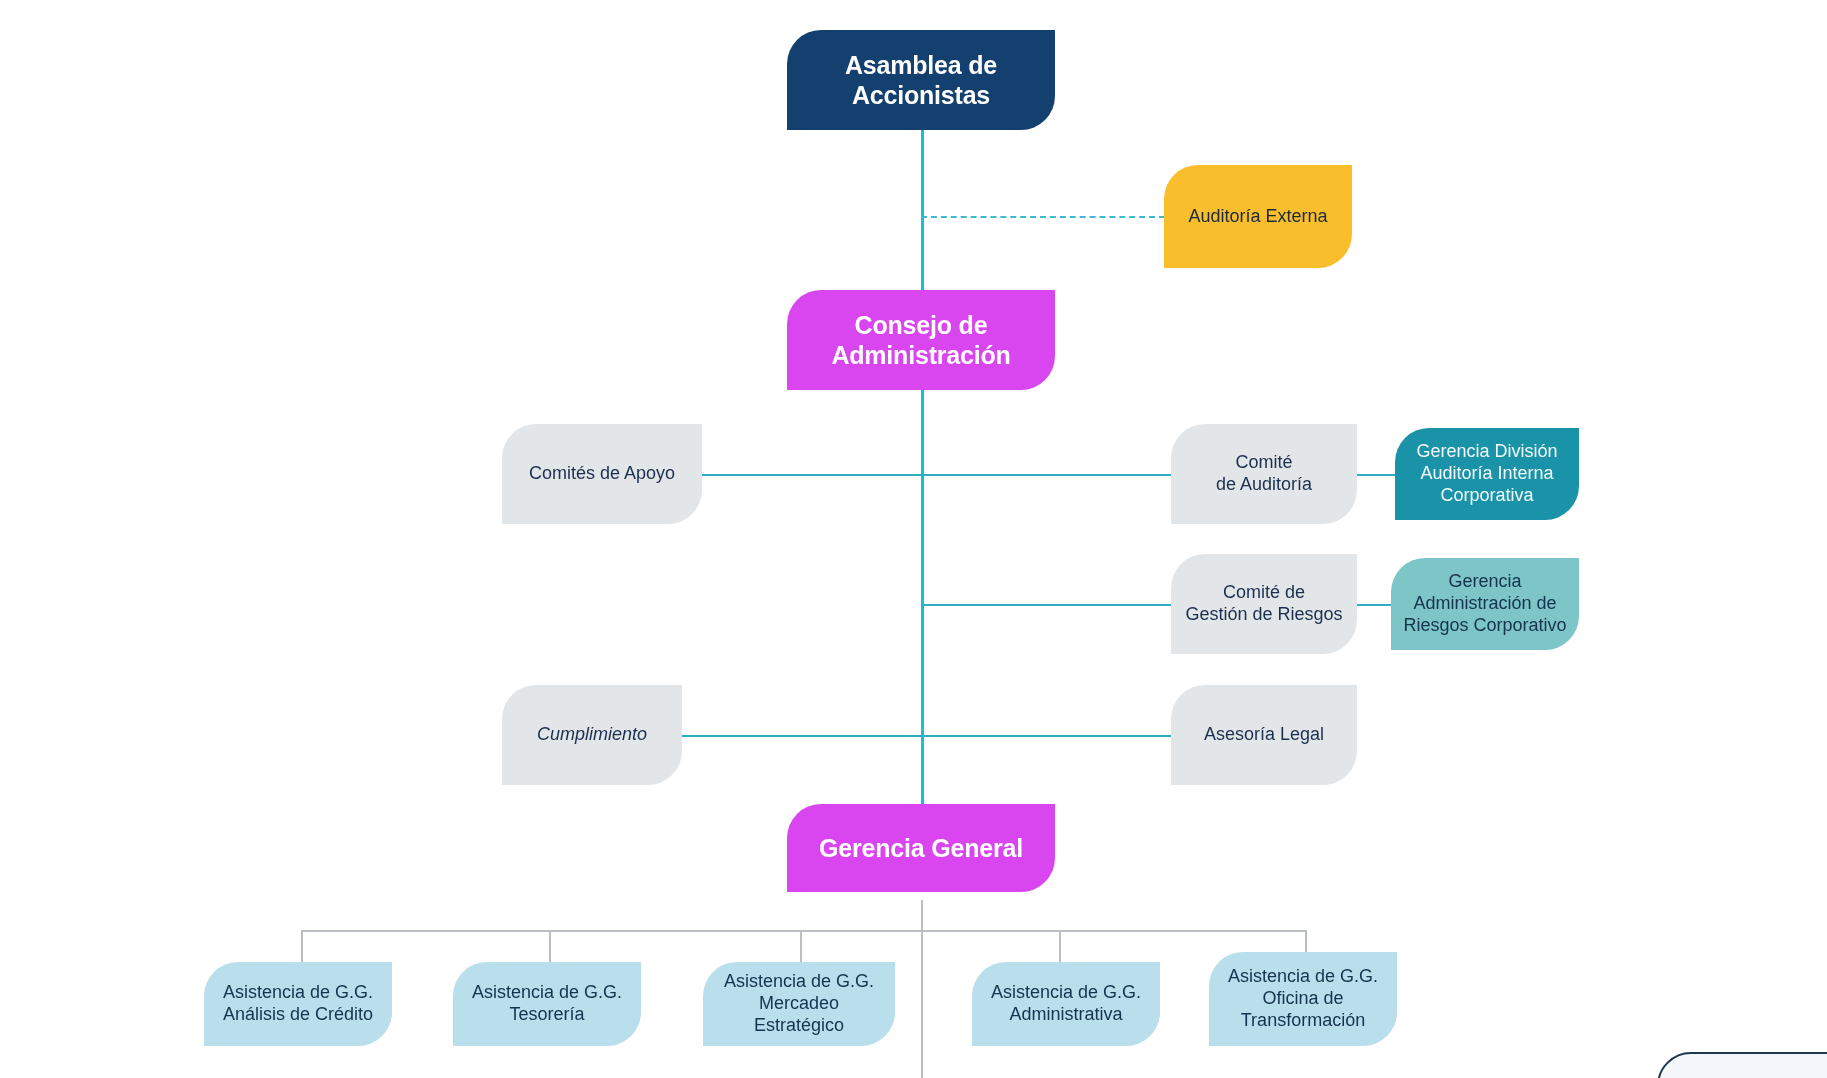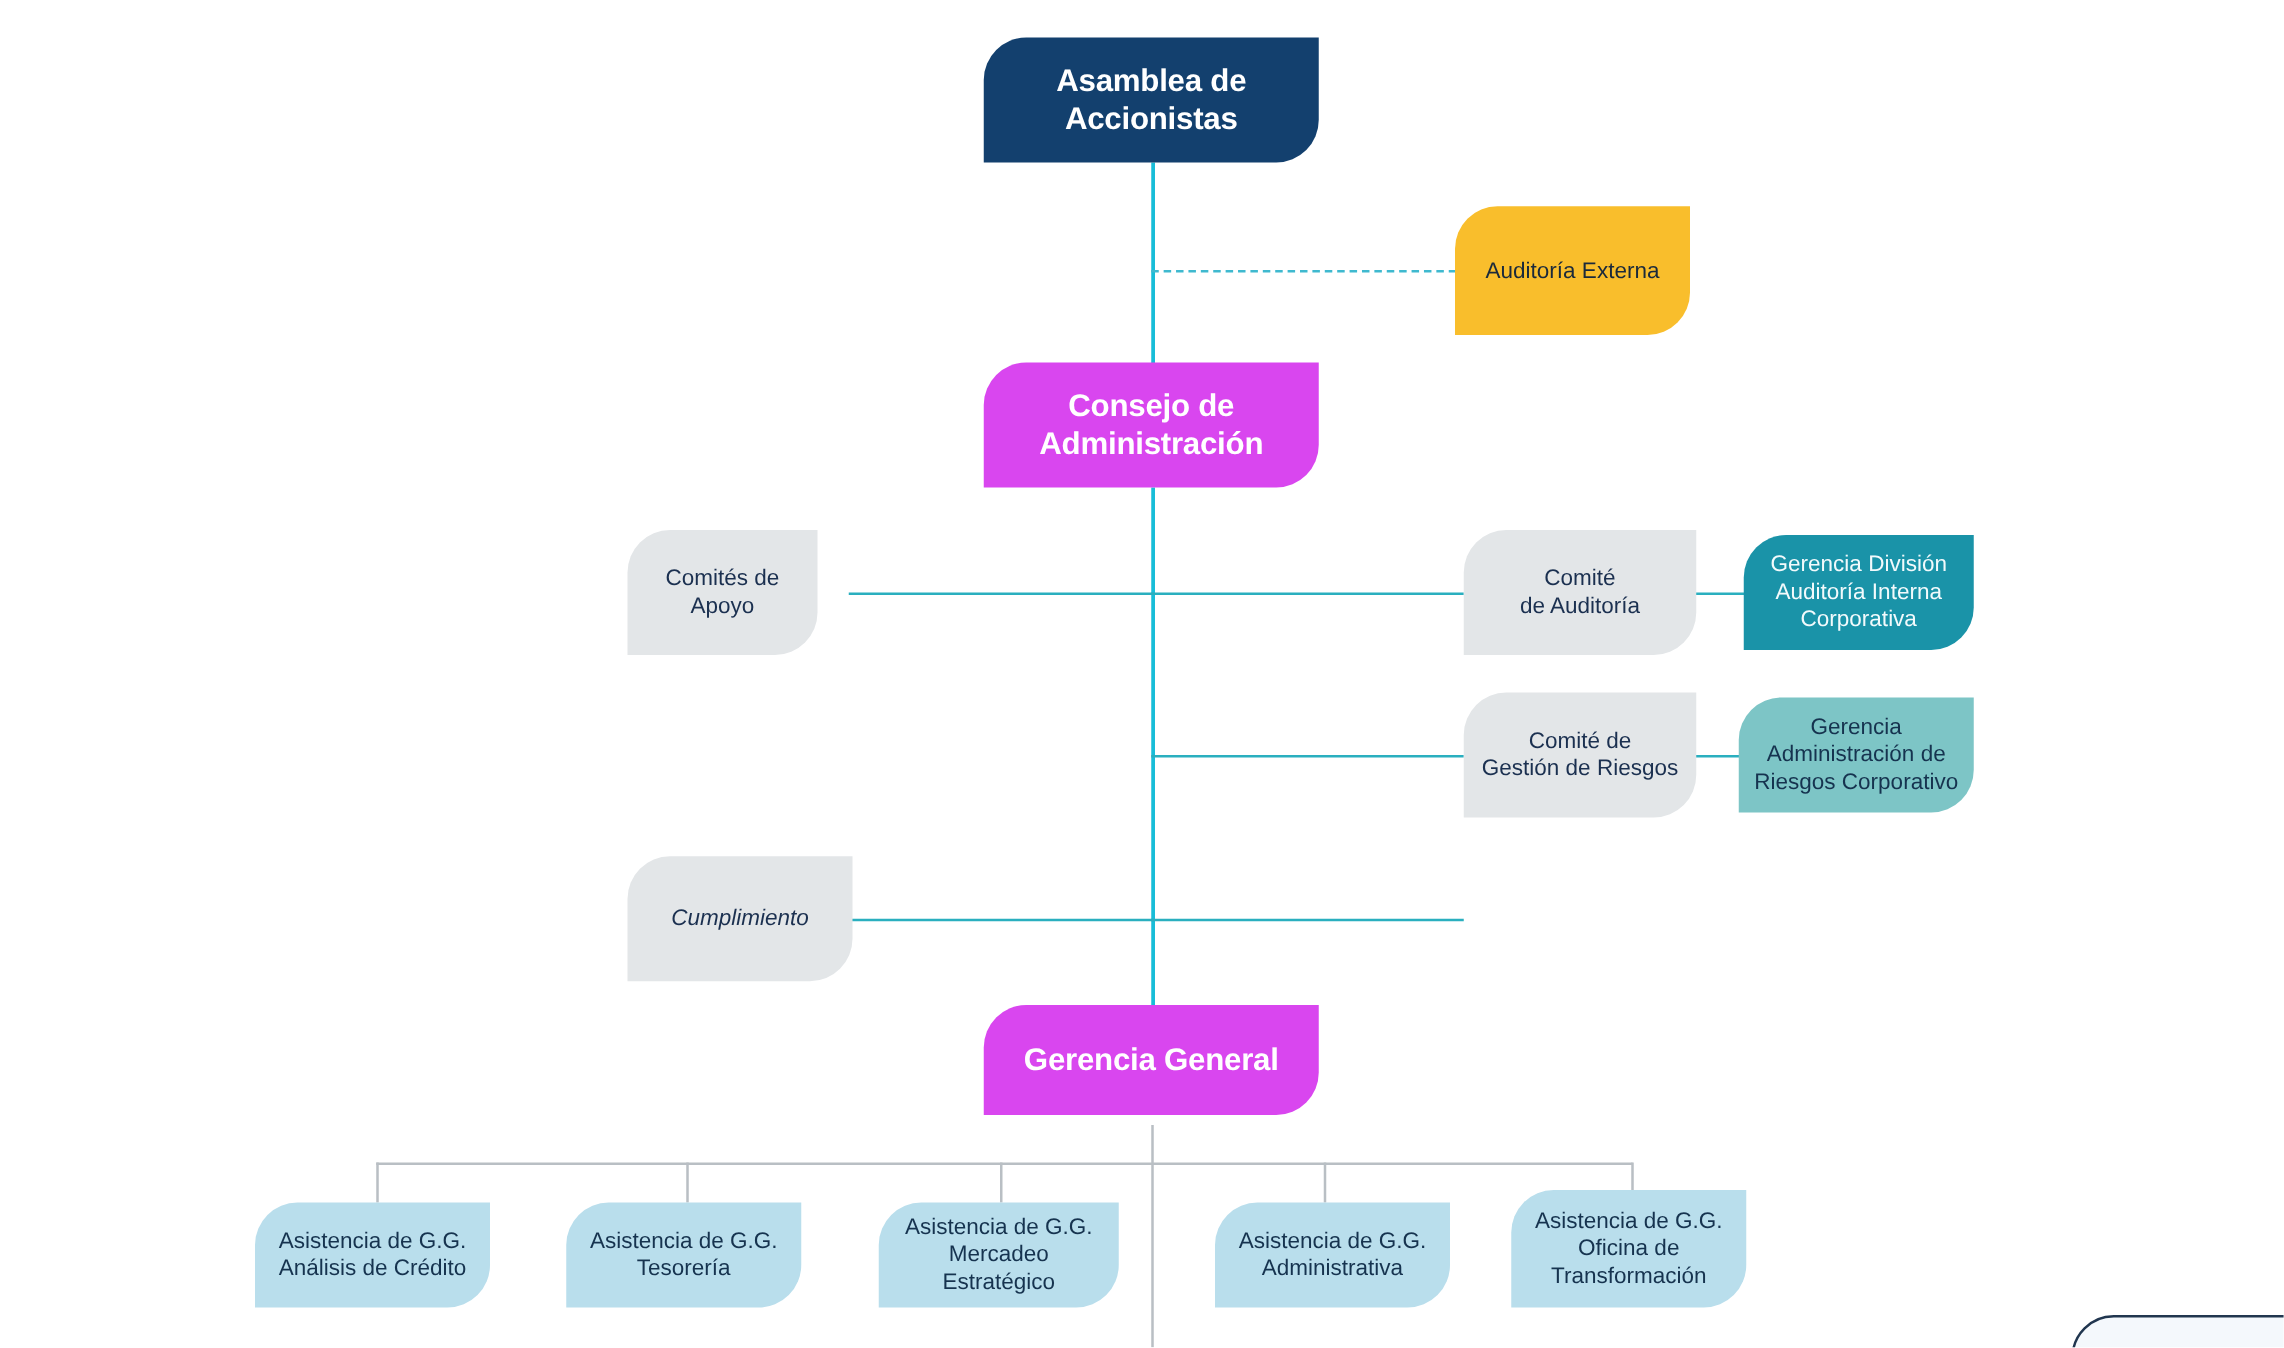--- a/index.html
+++ b/index.html
@@ -156,21 +156,21 @@
 
   <div class="node node--amber" style="left:1164px; top:165px; width:188px; height:103px;">
     <span class="label">Auditoría Externa</span>
   </div>
 
   <div class="node node--cyan" style="left:787px; top:290px; width:268px; height:100px;">
     <span class="label">Consejo de
 Administración</span>
   </div>
 
-  <div class="node node--gray" style="left:502px; top:424px; width:152px; height:100px;">
+  <div class="node node--gray" style="left:502px; top:424px; width:200px; height:100px;">
     <span class="label">Comités de Apoyo</span>
   </div>
 
   <div class="node node--gray" style="left:1171px; top:424px; width:186px; height:100px;">
     <span class="label">Comité
 de Auditoría</span>
   </div>
 
   <div class="node node--teal" style="left:1395px; top:428px; width:184px; height:92px;">
     <span class="label">Gerencia División
@@ -186,20 +186,23 @@
   <div class="node node--teal-light" style="left:1391px; top:558px; width:188px; height:92px;">
     <span class="label">Gerencia
 Administración de
 Riesgos Corporativo</span>
   </div>
 
   <div class="node node--gray" style="left:502px; top:685px; width:180px; height:100px;font-style:italic;">
     <span class="label">Cumplimiento</span>
   </div>
 
+  <div class="node node--gray" style="left:1171px; top:685px; width:186px; height:100px;">
+    <span class="label">Asesoría Legal</span>
+  </div>
 
   <div class="node node--cyan" style="left:787px; top:804px; width:268px; height:88px;">
     <span class="label">Gerencia General</span>
   </div>
 
   <div class="node node--blue-light" style="left:204px; top:962px; width:188px; height:84px;">
     <span class="label">Asistencia de G.G.
 Análisis de Crédito</span>
   </div>
 

